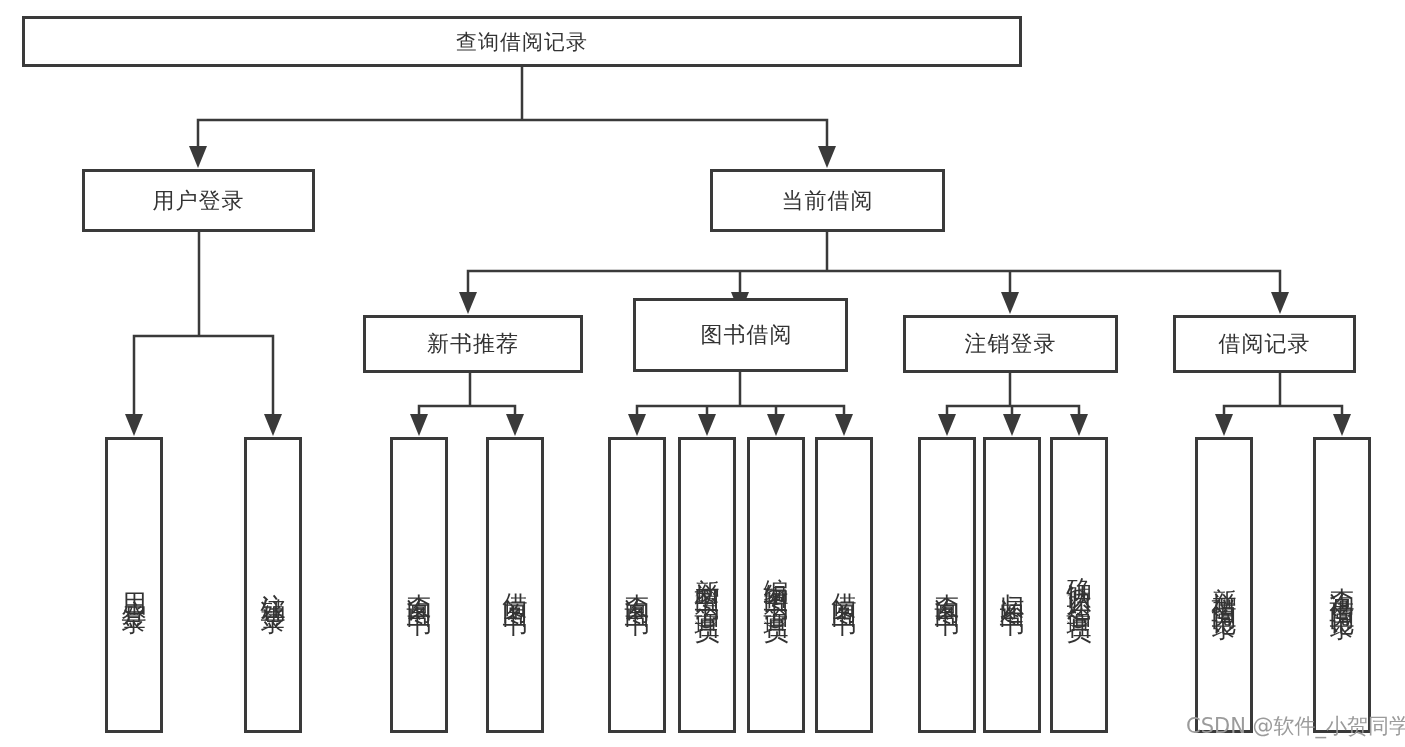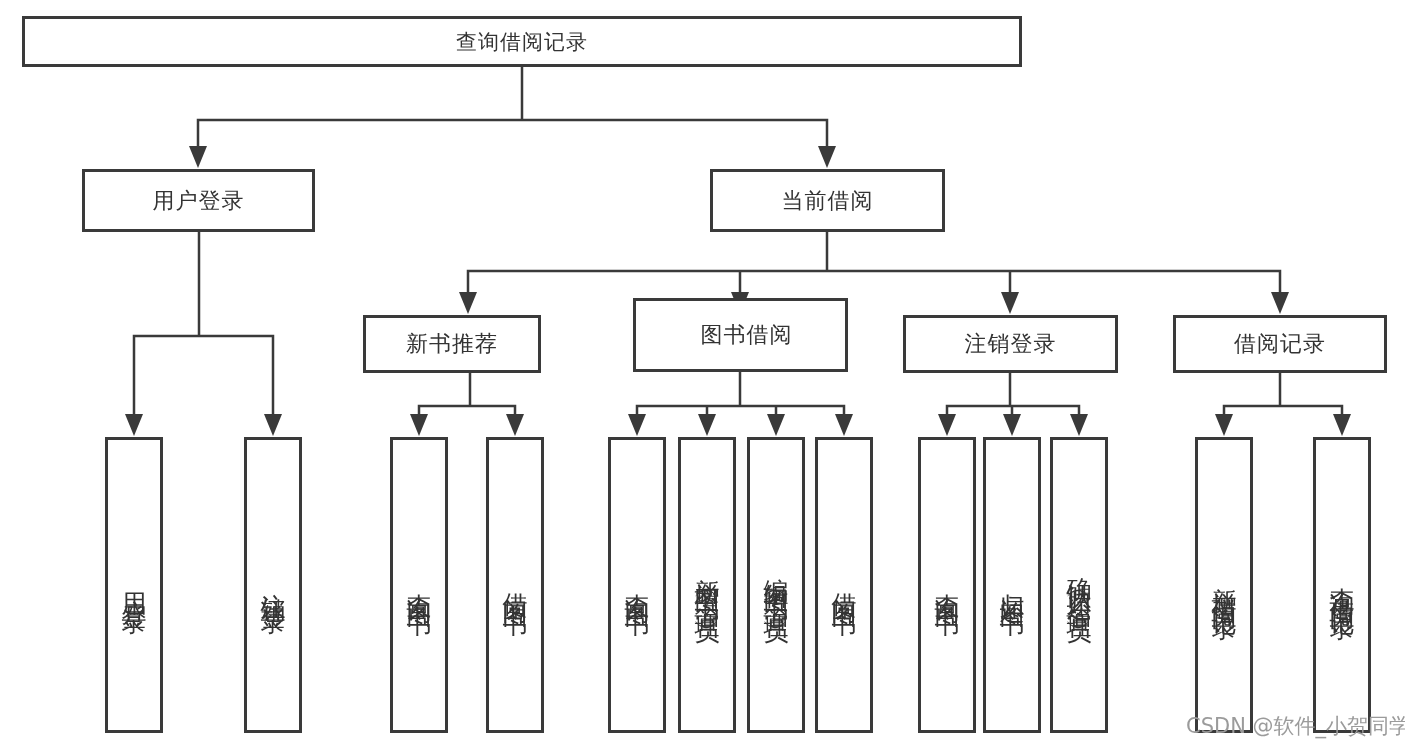--- a/index.html
+++ b/index.html
@@ -112,30 +112,30 @@
     <span>查询借阅记录</span>
   </div>
 
   <div class="box hbox" style="left:82px; top:169px; width:233px; height:63px;">
     <span>用户登录</span>
   </div>
   <div class="box hbox" style="left:710px; top:169px; width:235px; height:63px;">
     <span>当前借阅</span>
   </div>
 
-  <div class="box hbox" style="left:363px; top:315px; width:178px; height:58px;">
+  <div class="box hbox" style="left:363px; top:315px; width:220px; height:58px;">
     <span>新书推荐</span>
   </div>
   <div class="box hbox" style="left:633px; top:298px; width:215px; height:74px;padding-left:12px;">
     <span>图书借阅</span>
   </div>
   <div class="box hbox" style="left:903px; top:315px; width:215px; height:58px;">
     <span>注销登录</span>
   </div>
-  <div class="box hbox" style="left:1173px; top:315px; width:214px; height:58px;">
+  <div class="box hbox" style="left:1173px; top:315px; width:183px; height:58px;">
     <span>借阅记录</span>
   </div>
 
   <div class="box vbox" style="left:105px; top:437px; width:58px; height:296px;">
     <span>用户登录</span>
   </div>
   <div class="box vbox" style="left:244px; top:437px; width:58px; height:296px;">
     <span>注销登录</span>
   </div>
 

